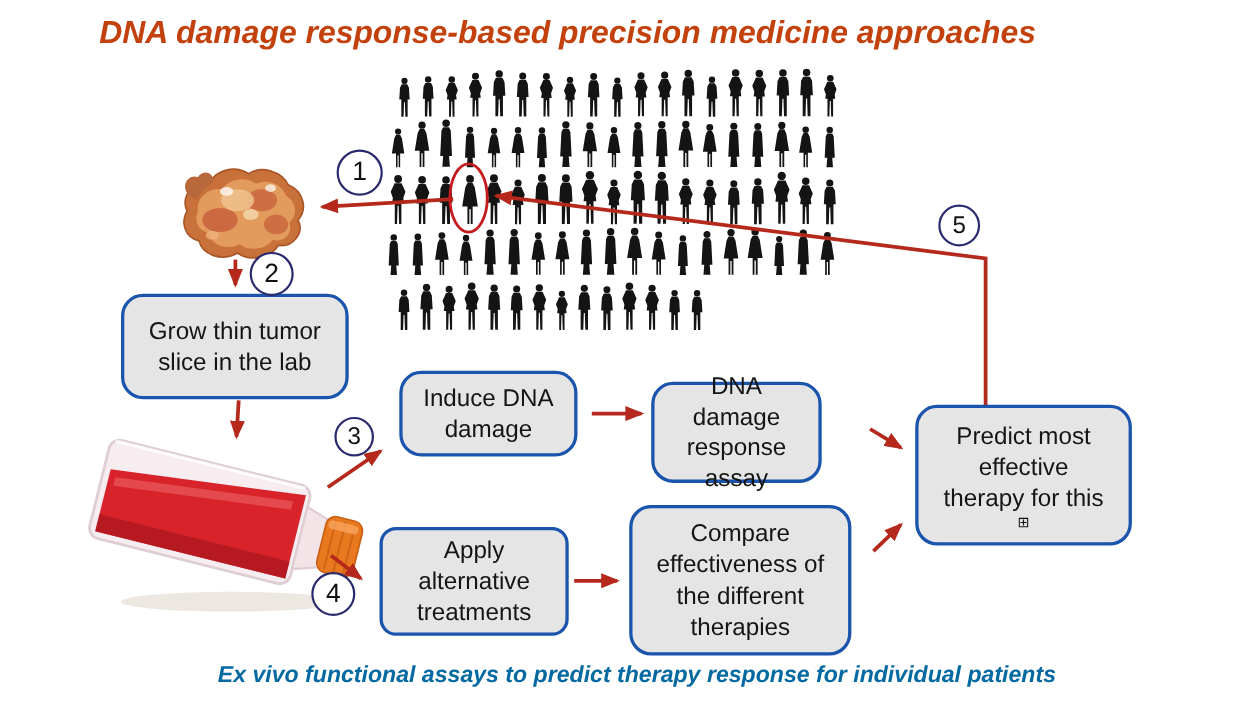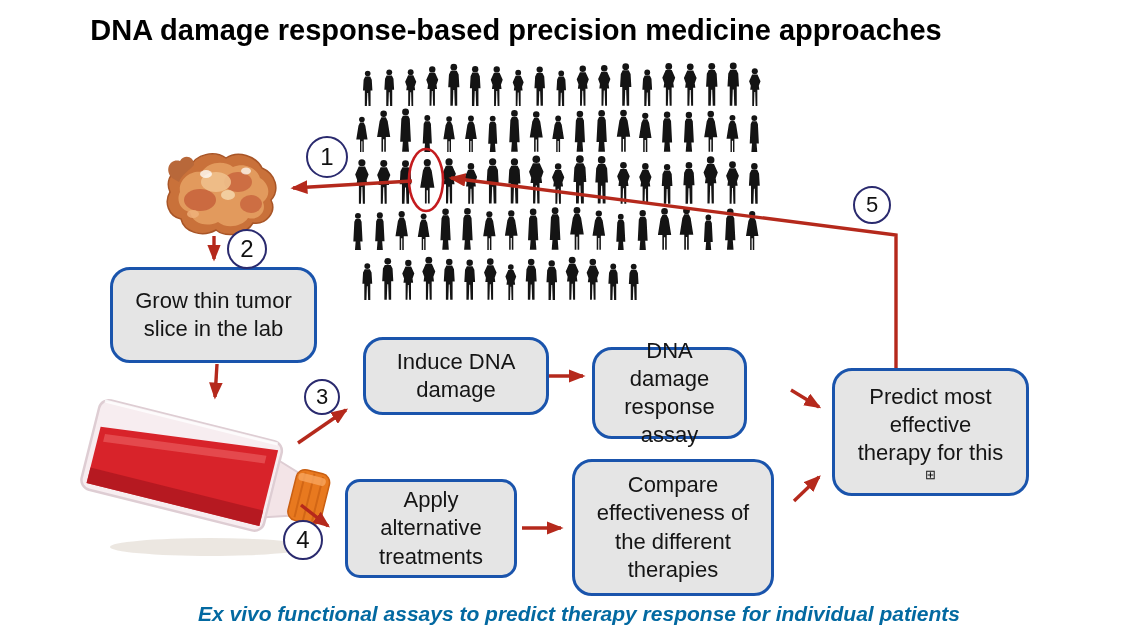--- a/index.html
+++ b/index.html
@@ -2,35 +2,35 @@
 <html><head>
 <meta charset="utf-8">
 <style>
   html,body{margin:0;padding:0;background:#fff;}
   .canvas{
     position:relative;width:1134px;height:638px;background:#ffffff;overflow:hidden;
     font-family:"Liberation Sans",sans-serif;
   }
   .title{
     position:absolute;left:0;top:14px;width:1032px;text-align:center;
-    font-size:29px;font-weight:bold;color:#000000;letter-spacing:0px;
+    font-size:29px;font-weight:bold;font-style:italic;color:#c2410c;letter-spacing:0px;
   }
   .caption{
     position:absolute;left:12px;top:602px;width:1134px;text-align:center;
     font-size:21px;font-weight:bold;font-style:italic;color:#0369a1;
   }
   .pbox{
     position:absolute;box-sizing:border-box;background:#e5e5e5;
     border:3.5px solid #1a54ac;border-radius:20px;
     display:flex;flex-direction:column;align-items:center;justify-content:center;
     text-align:center;font-size:22px;color:#151515;line-height:1.28;z-index:10;
   }
   .pbox .glyph{font-size:13px;line-height:1;color:#111;margin-top:1px;}
   #box-grow    {left:110px;top:267px;width:207px;height:96px;padding:0 15px;}
-  #box-induce  {left:363px;top:337px;width:186px;height:78px;padding:0 10px;}
+  #box-induce  {left:363px;top:337px;width:162px;height:78px;padding:0 10px;}
   #box-assay   {left:592px;top:337px;width:155px;height:92px;padding:0 14px;margin-top:10px;}
   #box-apply   {left:345px;top:479px;width:172px;height:99px;padding:0 14px;border-radius:15px;}
   #box-compare {left:572px;top:459px;width:202px;height:137px;padding:16px 12px;}
   #box-predict {left:832px;top:368px;width:197px;height:128px;padding:0 18px;}
   .stepcircle{
     position:absolute;box-sizing:border-box;background:#fff;
     border:2.5px solid #2a2a6e;border-radius:50%;
     display:flex;align-items:center;justify-content:center;
     font-size:24px;color:#111;z-index:12;
   }

